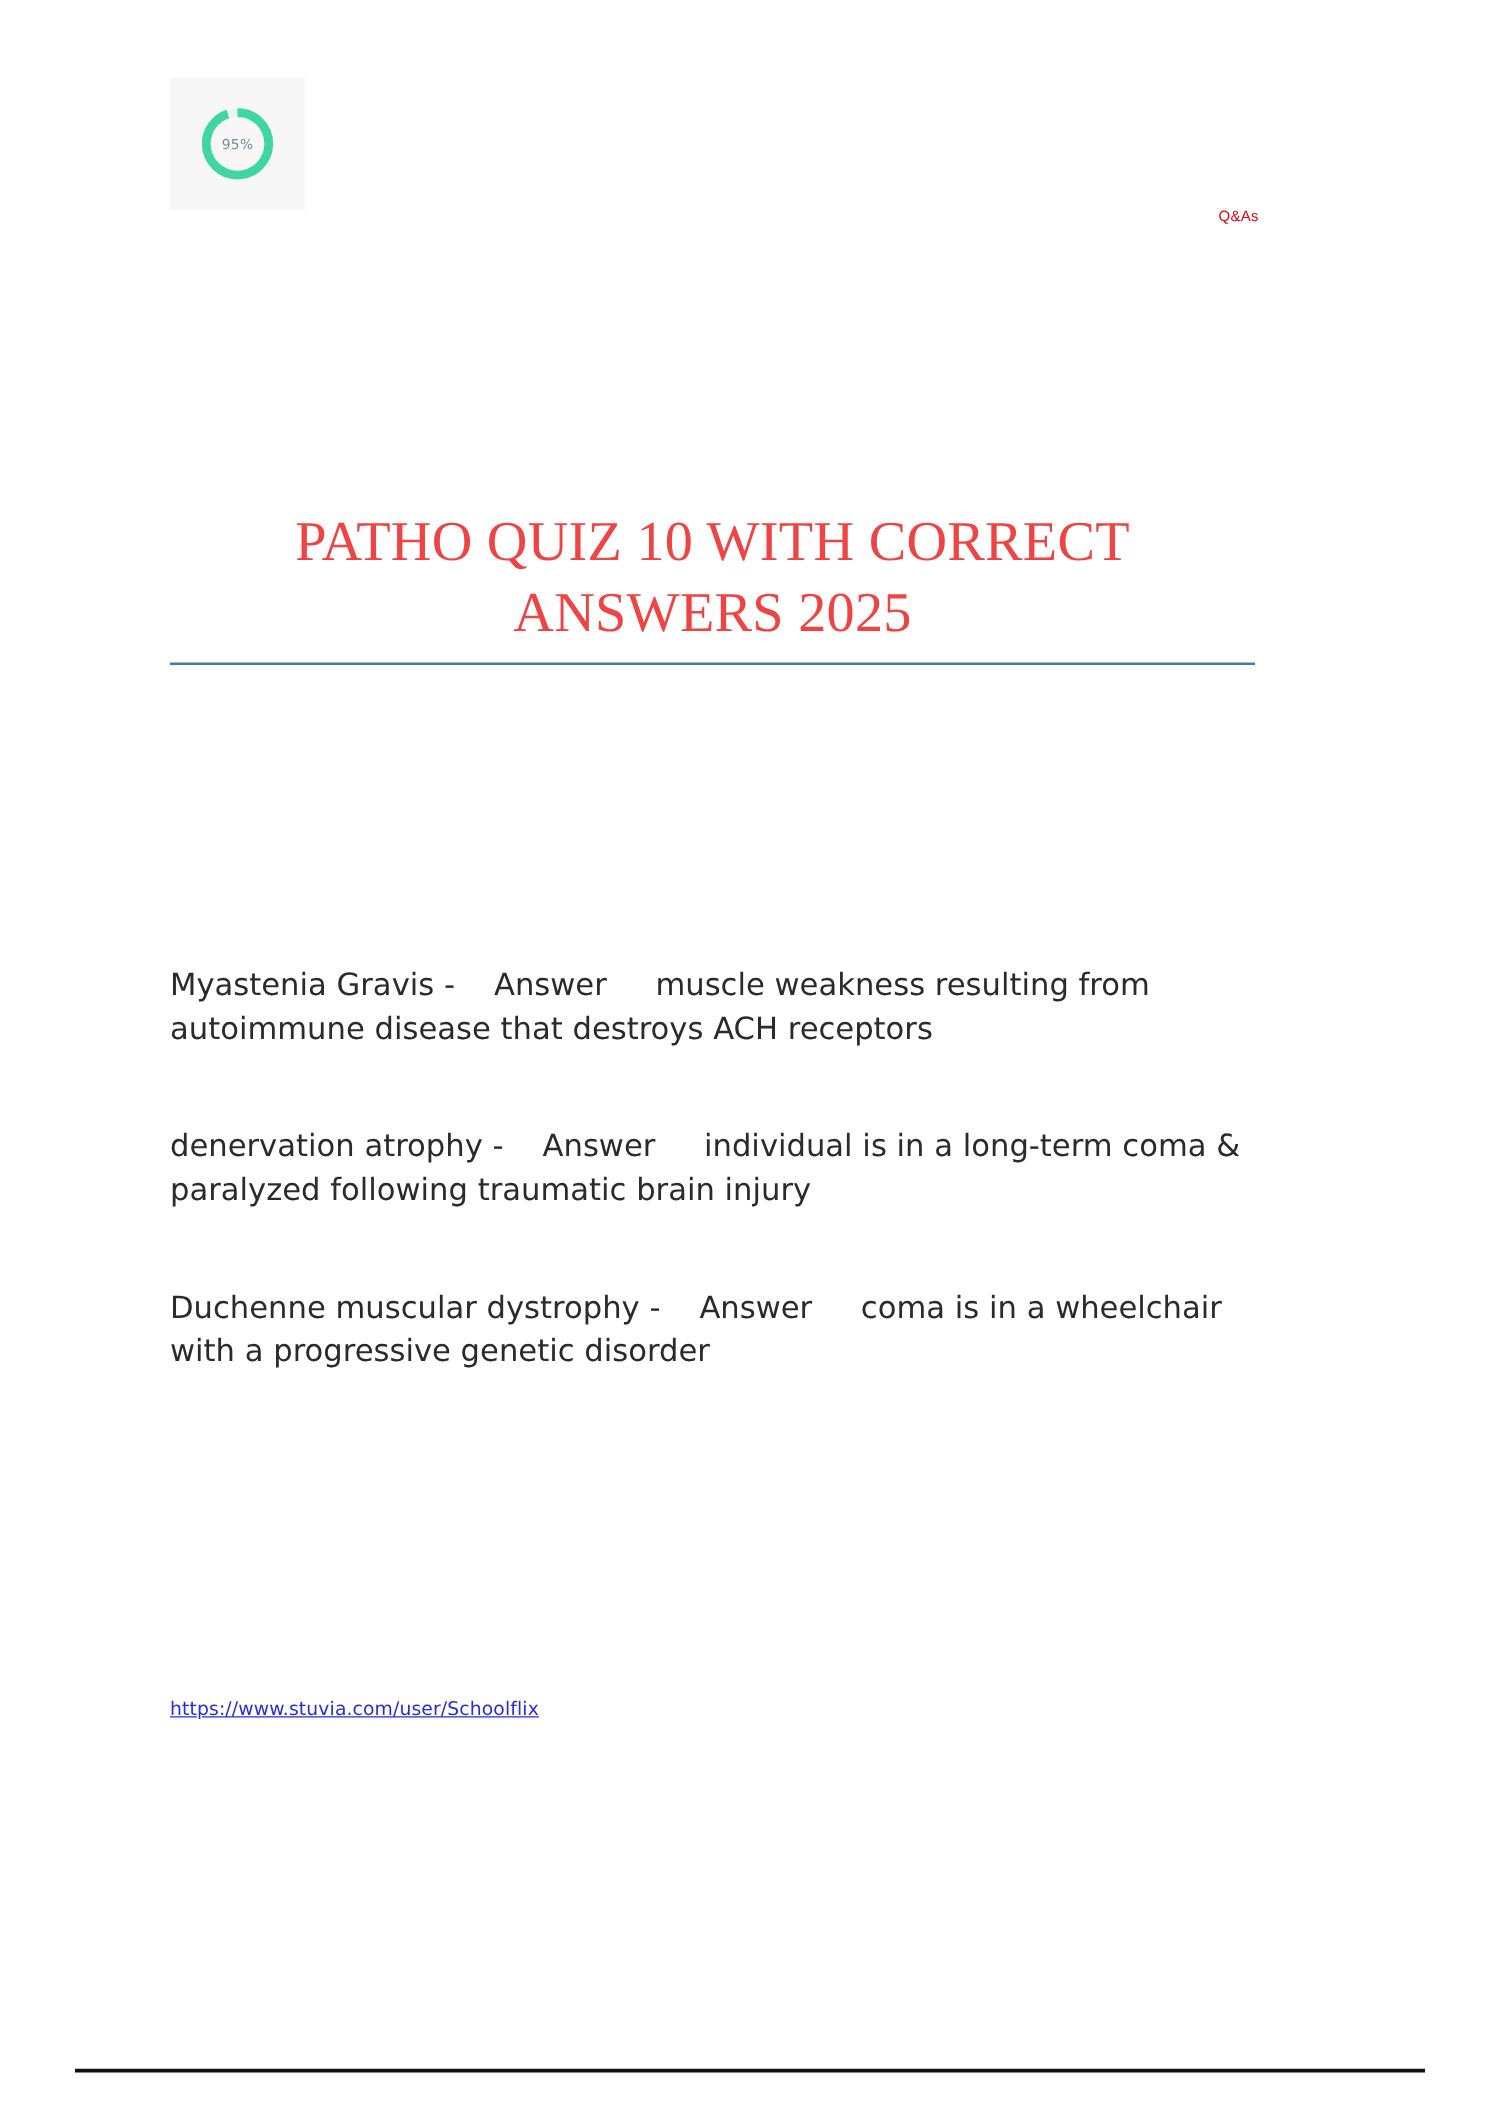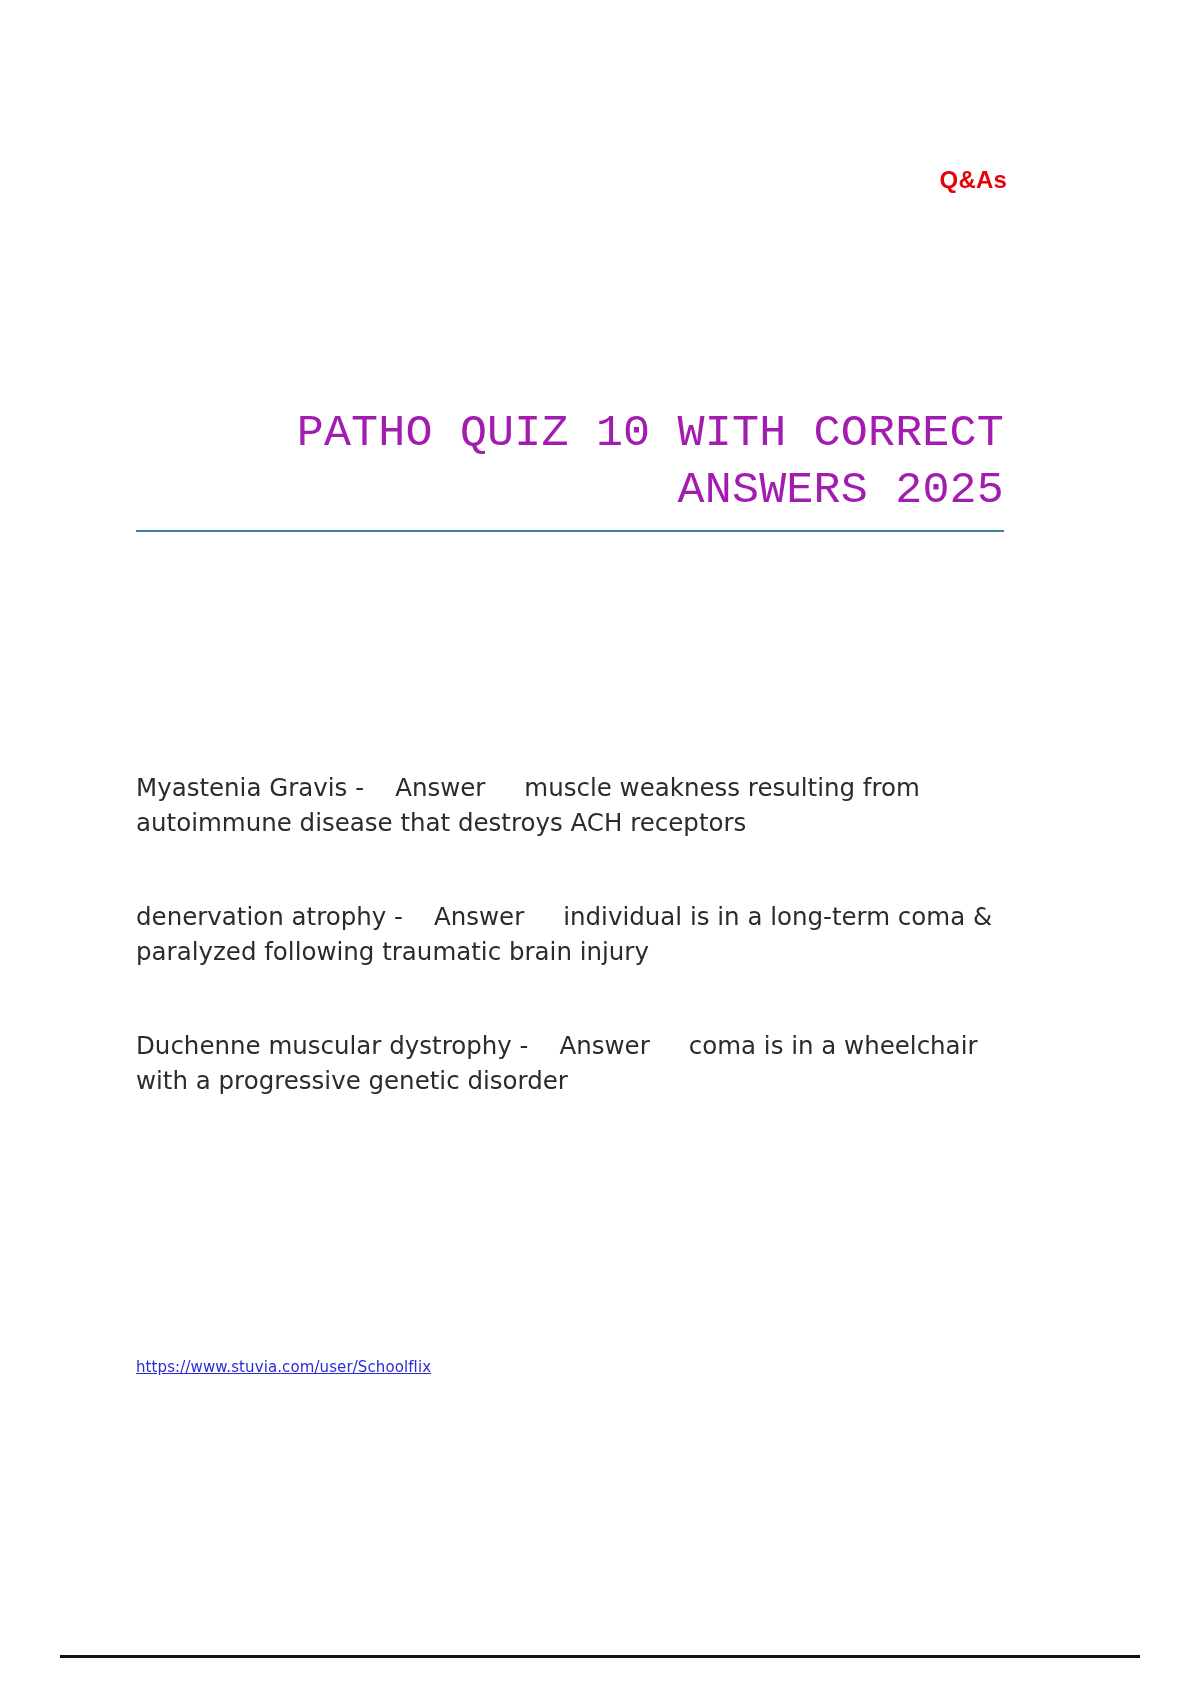--- a/index.html
+++ b/index.html
@@ -53,42 +53,41 @@
     font-family: "DejaVu Sans", sans-serif;
     letter-spacing: 0.3px;
   }
 
   
   .qas-tag {
     position: absolute;
     right: 193px;
     top: 166px;
     font-family: "Liberation Sans", sans-serif;
-    font-weight: bold;
-    font-size: 24px;
+    font-weight: normal;
+    font-size: 12px;
     color: #e8000d;
     letter-spacing: 0.2px;
   }
 
   
   .title-block {
     position: absolute;
     left: 136px;
     top: 405px;
     width: 868px;
     text-align: center;
   }
   .doc-title {
-    font-family: Liberation Mono, monospace;
+    font-family: Liberation Serif, serif;
     font-size: 45px;
     line-height: 57px;
-    color: #a21caf;
+    color: #ef4444;
     font-weight: 400;
     letter-spacing: 0.2px;
-    text-align: right;
   }
   .title-rule {
     position: absolute;
     left: 136px;
     top: 530px;
     width: 868px;
     height: 2px;
     background: #3f7fa6;
   }
 
@@ -127,20 +126,29 @@
     width: 1080px;
     height: 3px;
     background: #111111;
   }
 </style>
 </head>
 <body>
 
 <div class="page">
 
+  <div class="score-badge">
+    <div class="ring-wrap">
+      <svg width="66" height="66" viewBox="0 0 66 66">
+        <circle cx="33" cy="33" r="25" fill="none" stroke="#e9f9f2" stroke-width="7"></circle>
+        <circle cx="33" cy="33" r="25" fill="none" stroke="#3fd6a0" stroke-width="7" stroke-dasharray="149 157" stroke-dashoffset="0" transform="rotate(-90 33 33)" stroke-linecap="butt"></circle>
+      </svg>
+      <div class="ring-label">95%</div>
+    </div>
+  </div>
 
   <div class="qas-tag">Q&amp;As</div>
 
   <div class="title-block">
     <div class="doc-title">PATHO QUIZ 10 WITH CORRECT ANSWERS 2025</div>
   </div>
   <div class="title-rule"></div>
 
   <div class="qa-list">
     <div class="qa-item">Myastenia Gravis -    Answer     muscle weakness resulting from autoimmune disease that destroys ACH receptors</div>

